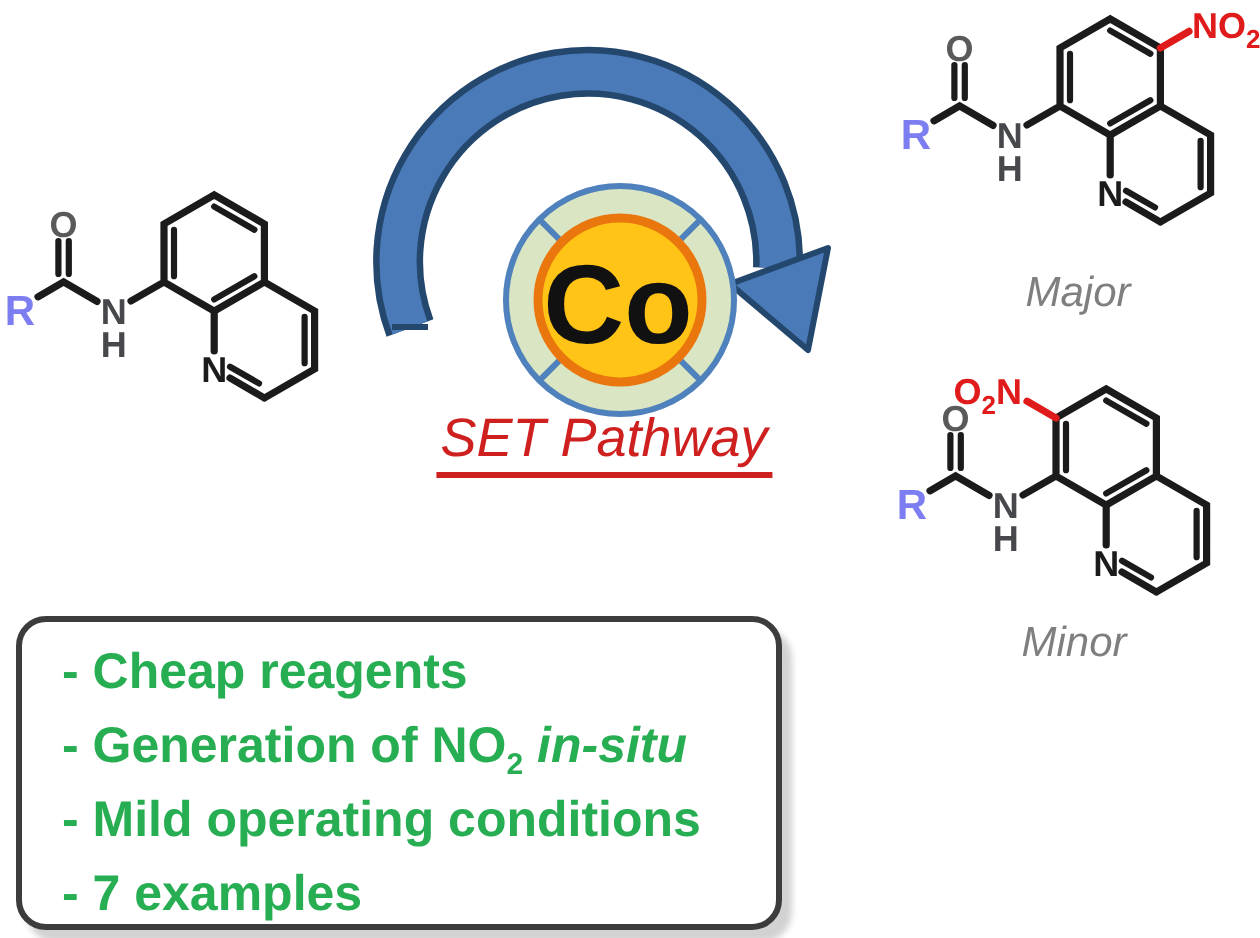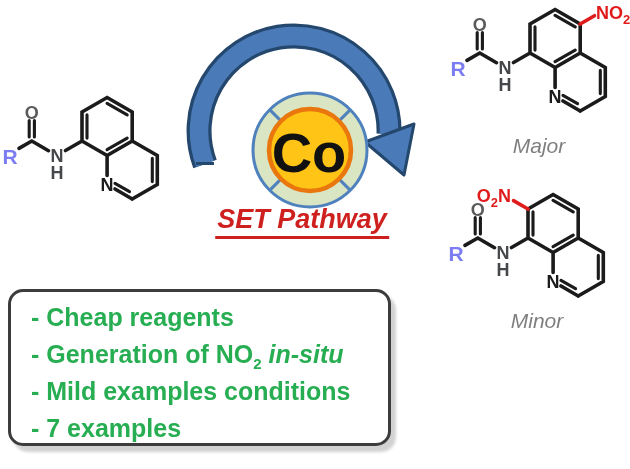--- a/index.html
+++ b/index.html
@@ -19,24 +19,24 @@
               dominant-baseline:central;font-family:"Liberation Sans",sans-serif;}
   text.nitro{font-weight:bold;font-size:18px;fill:#e01b1b;
              font-family:"Liberation Sans",sans-serif;}
   .nsub{font-size:13px;}
   text.prodlabel{font-style:italic;font-size:21px;fill:#7f7f7f;text-anchor:middle;
                  font-family:"Liberation Sans",sans-serif;}
   text.cosym{font-weight:bold;font-size:56px;fill:#111;text-anchor:middle;
              dominant-baseline:central;font-family:"Liberation Sans",sans-serif;}
   
   #set-pathway{position:absolute;left:302px;top:204px;transform:translateX(-50%);
-    color:#cf2020;font-size:27px;font-weight:bold;font-style:italic;white-space:nowrap;
+    color:#cf2020;font-size:27px;font-weight:normal;font-style:italic;white-space:nowrap;
     border-bottom:3px solid #cf2020;padding:0 2px 2px 2px;line-height:30px;}
   
-  #highlights{position:absolute;left:8px;top:289px;width:383px;height:157px;
+  #highlights{position:absolute;left:8px;top:308px;width:383px;height:157px;
     background:#ffffff;border:3px solid #3c3c3c;border-radius:15px;
     box-shadow:5px 6px 3px #d2d2d2;box-sizing:border-box;
     padding:7px 0 0 20px;}
   .hl-line{color:#27ae52;font-weight:bold;font-size:25px;line-height:37px;white-space:nowrap;}
   .hl-line sub{font-size:15px;line-height:0;}
   .hl-line i{font-style:italic;text-align:right;}
 </style>
 </head>
 <body>
 
@@ -94,17 +94,17 @@
   </g>
   <text class="prodlabel" x="537" y="328">Minor</text>
 
 </svg>
 
 <div id="set-pathway">SET Pathway</div>
 
 <div id="highlights">
   <div class="hl-line">- Cheap reagents</div>
   <div class="hl-line"><span>- Generation of NO</span><sub>2</sub><span>&nbsp;</span><i>in-situ</i></div>
-  <div class="hl-line">- Mild examples conditions</div>
+  <div class="hl-line">- Mild operating conditions</div>
   <div class="hl-line">- 7 examples</div>
 </div>
 
 </div>
 
 </body></html>

